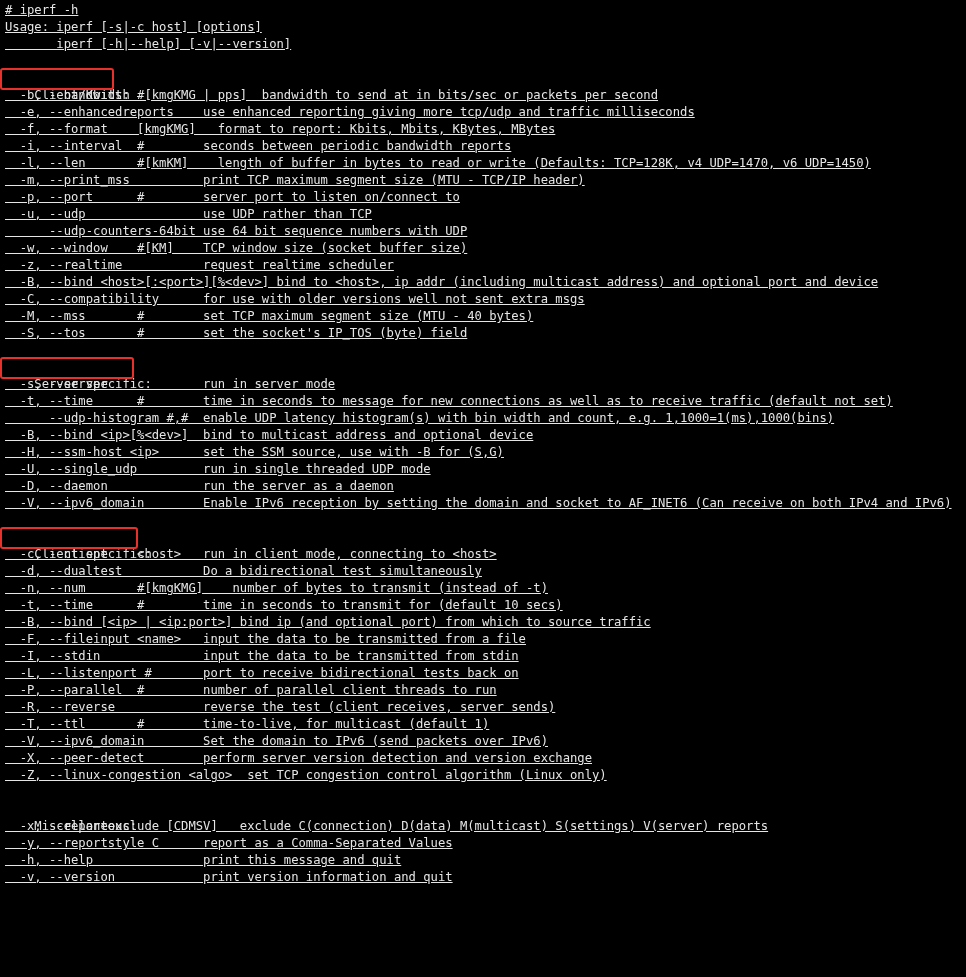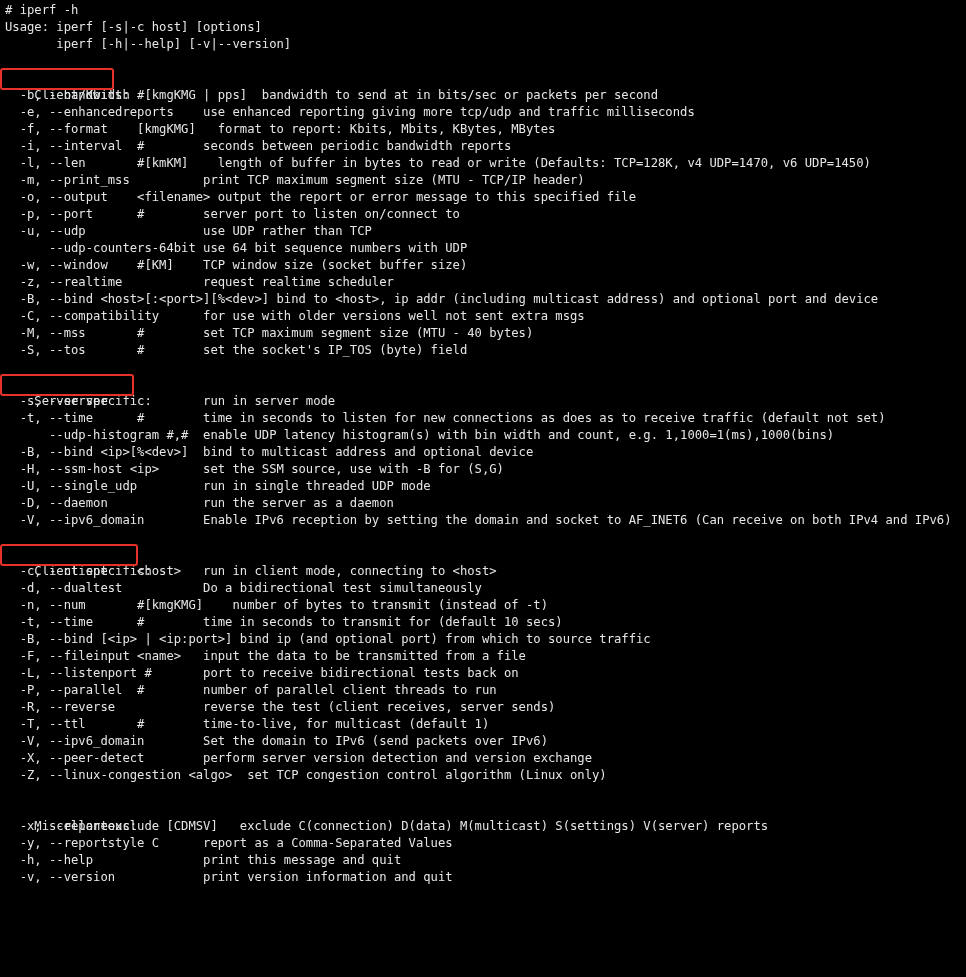--- a/index.html
+++ b/index.html
@@ -19,20 +19,21 @@
     .terminal {
       position: absolute;
       left: 5px;
       top: 2px;
       right: 0;
     }
     .line {
       height: 17px;
       line-height: 17px;
       white-space: pre;
+      text-decoration: underline;
     }
     .section-header {
       position: relative;
     }
     .highlight-box {
       position: absolute;
       left: -5px;
       top: -2px;
       height: 18px;
       border: 2px solid #e8312a;
@@ -57,60 +58,60 @@
     <span>Client/Kbits:</span>
     <div class="highlight-box hl-client-server"></div>
   </div>
   <div>
     <div class="line">  -b, --bandwidth #[kmgKMG | pps]  bandwidth to send at in bits/sec or packets per second</div>
     <div class="line">  -e, --enhancedreports    use enhanced reporting giving more tcp/udp and traffic milliseconds</div>
     <div class="line">  -f, --format    [kmgKMG]   format to report: Kbits, Mbits, KBytes, MBytes</div>
     <div class="line">  -i, --interval  #        seconds between periodic bandwidth reports</div>
     <div class="line">  -l, --len       #[kmKM]    length of buffer in bytes to read or write (Defaults: TCP=128K, v4 UDP=1470, v6 UDP=1450)</div>
     <div class="line">  -m, --print_mss          print TCP maximum segment size (MTU - TCP/IP header)</div>
-    <div class="line">  -o, --output    &lt;filename&gt; output the report or error message to this specified file</div>
     <div class="line">  -p, --port      #        server port to listen on/connect to</div>
     <div class="line">  -u, --udp                use UDP rather than TCP</div>
     <div class="line">      --udp-counters-64bit use 64 bit sequence numbers with UDP</div>
     <div class="line">  -w, --window    #[KM]    TCP window size (socket buffer size)</div>
     <div class="line">  -z, --realtime           request realtime scheduler</div>
     <div class="line">  -B, --bind &lt;host&gt;[:&lt;port&gt;][%&lt;dev&gt;] bind to &lt;host&gt;, ip addr (including multicast address) and optional port and device</div>
     <div class="line">  -C, --compatibility      for use with older versions well not sent extra msgs</div>
     <div class="line">  -M, --mss       #        set TCP maximum segment size (MTU - 40 bytes)</div>
     <div class="line">  -S, --tos       #        set the socket's IP_TOS (byte) field</div>
   </div>
   <div class="line"></div>
 
   <div class="line section-header">
     <span>Server specific:</span>
     <div class="highlight-box hl-server"></div>
   </div>
   <div>
     <div class="line">  -s, --server             run in server mode</div>
-    <div class="line">  -t, --time      #        time in seconds to listen for new connections as does as to receive traffic (default not set)</div>
+    <div class="line">  -t, --time      #        time in seconds to message for new connections as well as to receive traffic (default not set)</div>
     <div class="line">      --udp-histogram #,#  enable UDP latency histogram(s) with bin width and count, e.g. 1,1000=1(ms),1000(bins)</div>
     <div class="line">  -B, --bind &lt;ip&gt;[%&lt;dev&gt;]  bind to multicast address and optional device</div>
     <div class="line">  -H, --ssm-host &lt;ip&gt;      set the SSM source, use with -B for (S,G)</div>
     <div class="line">  -U, --single_udp         run in single threaded UDP mode</div>
     <div class="line">  -D, --daemon             run the server as a daemon</div>
     <div class="line">  -V, --ipv6_domain        Enable IPv6 reception by setting the domain and socket to AF_INET6 (Can receive on both IPv4 and IPv6)</div>
   </div>
   <div class="line"></div>
 
   <div class="line section-header">
     <span>Client specific:</span>
     <div class="highlight-box hl-client"></div>
   </div>
   <div>
     <div class="line">  -c, --client    &lt;host&gt;   run in client mode, connecting to &lt;host&gt;</div>
     <div class="line">  -d, --dualtest           Do a bidirectional test simultaneously</div>
     <div class="line">  -n, --num       #[kmgKMG]    number of bytes to transmit (instead of -t)</div>
     <div class="line">  -t, --time      #        time in seconds to transmit for (default 10 secs)</div>
     <div class="line">  -B, --bind [&lt;ip&gt; | &lt;ip:port&gt;] bind ip (and optional port) from which to source traffic</div>
     <div class="line">  -F, --fileinput &lt;name&gt;   input the data to be transmitted from a file</div>
+    <div class="line">  -I, --stdin              input the data to be transmitted from stdin</div>
     <div class="line">  -L, --listenport #       port to receive bidirectional tests back on</div>
     <div class="line">  -P, --parallel  #        number of parallel client threads to run</div>
     <div class="line">  -R, --reverse            reverse the test (client receives, server sends)</div>
     <div class="line">  -T, --ttl       #        time-to-live, for multicast (default 1)</div>
     <div class="line">  -V, --ipv6_domain        Set the domain to IPv6 (send packets over IPv6)</div>
     <div class="line">  -X, --peer-detect        perform server version detection and version exchange</div>
     <div class="line">  -Z, --linux-congestion &lt;algo&gt;  set TCP congestion control algorithm (Linux only)</div>
   </div>
   <div class="line"></div>
 

